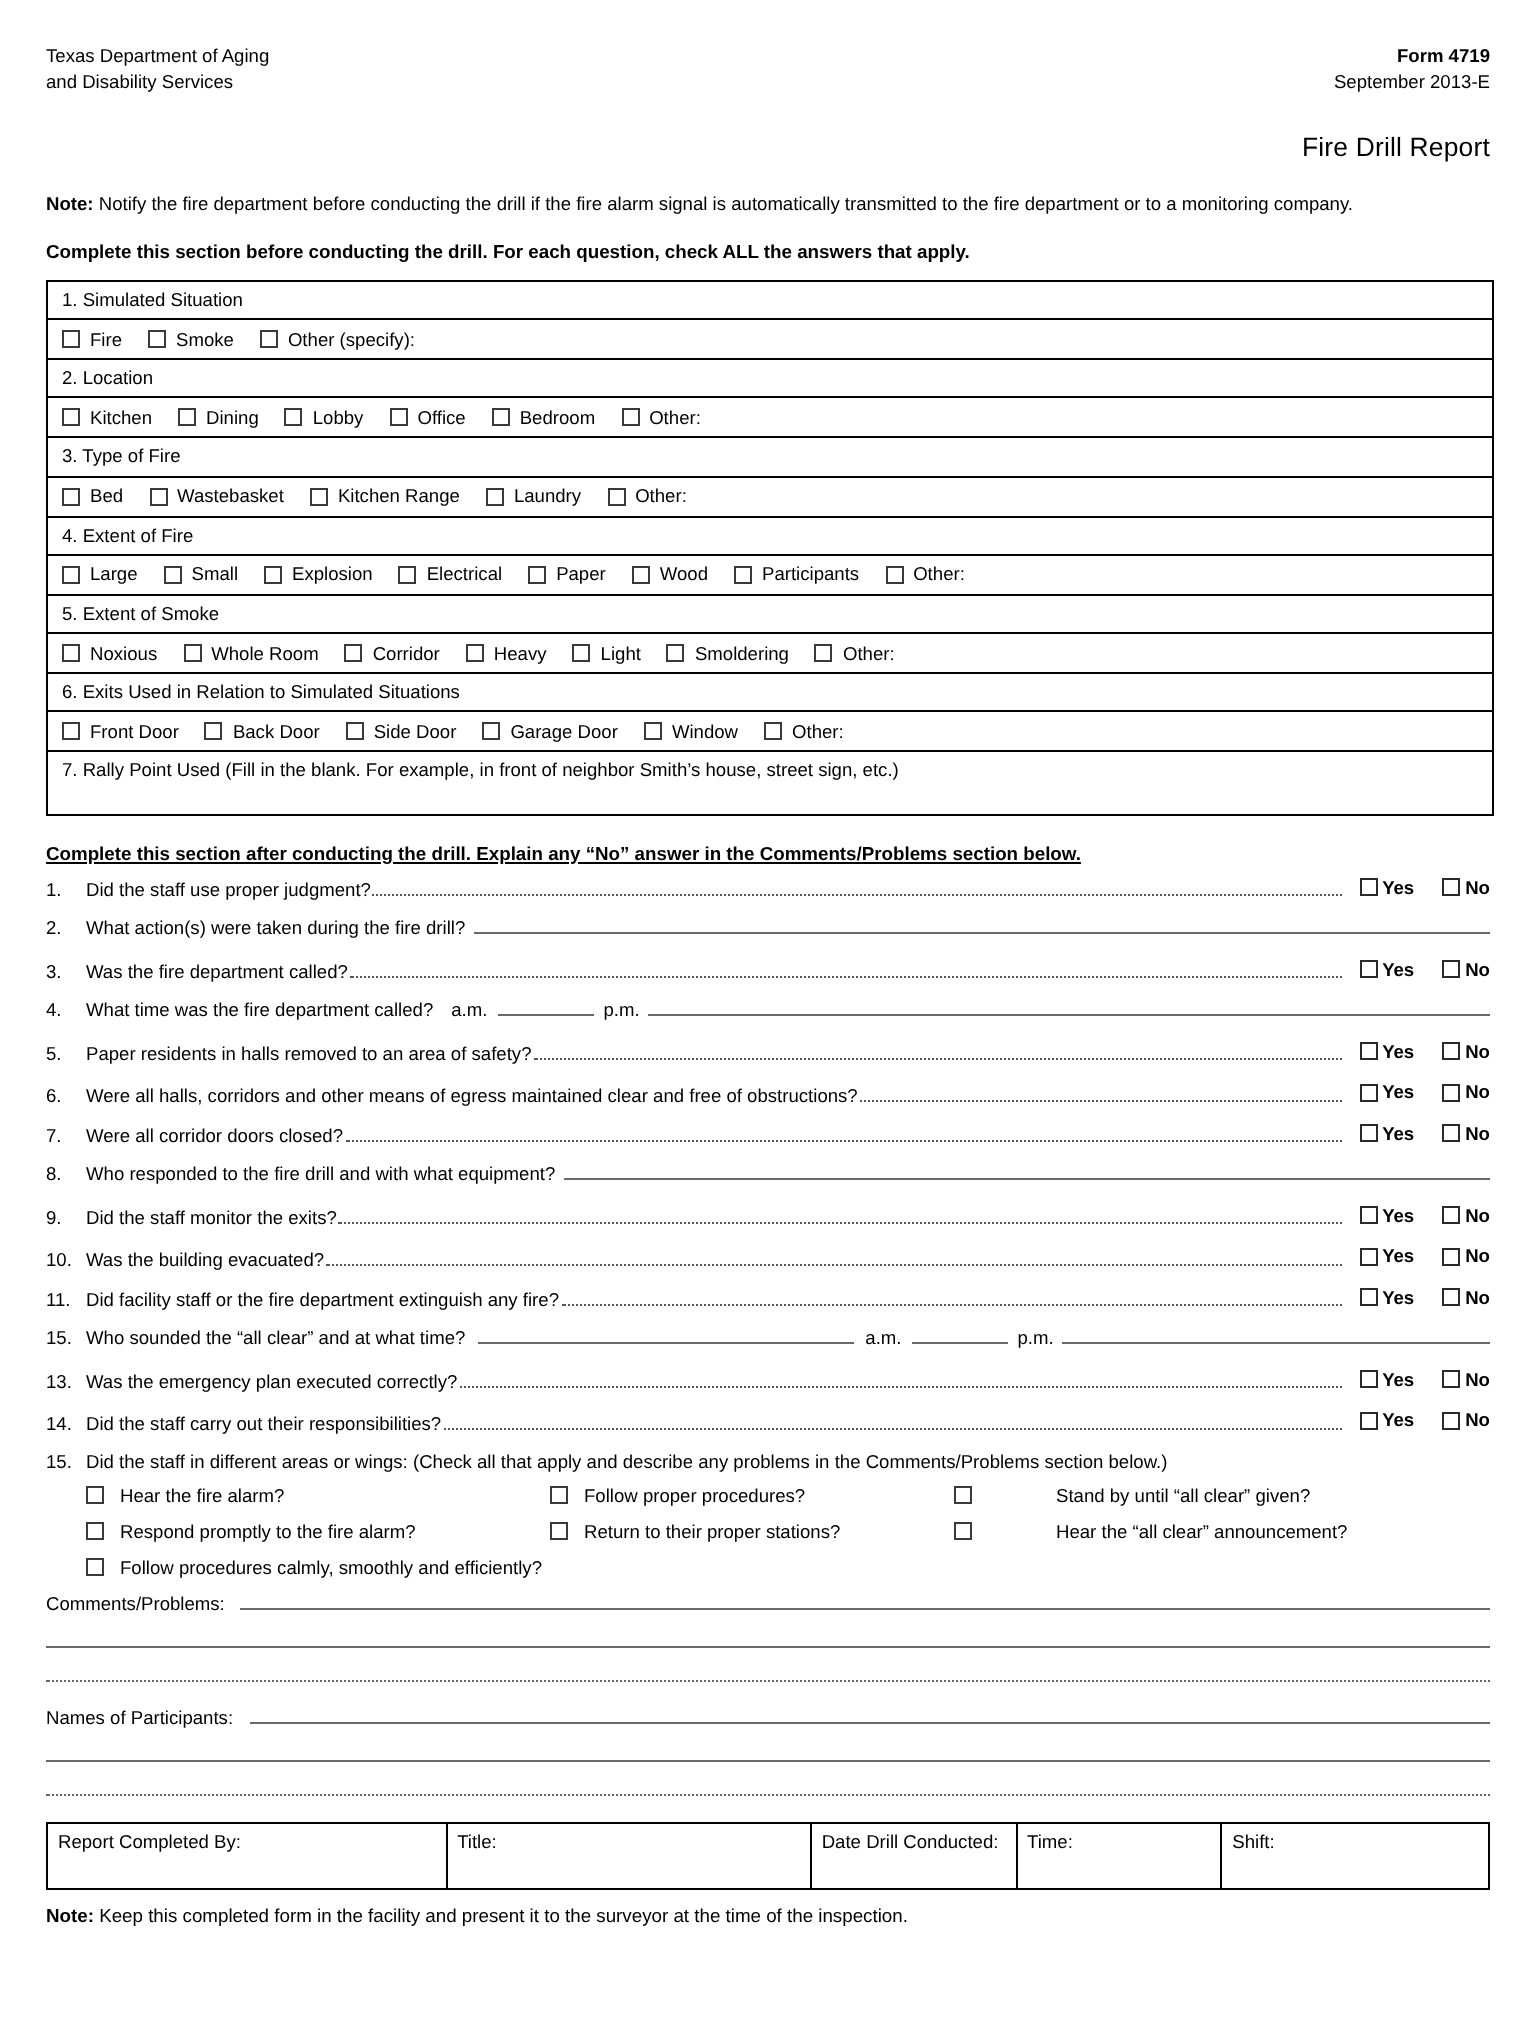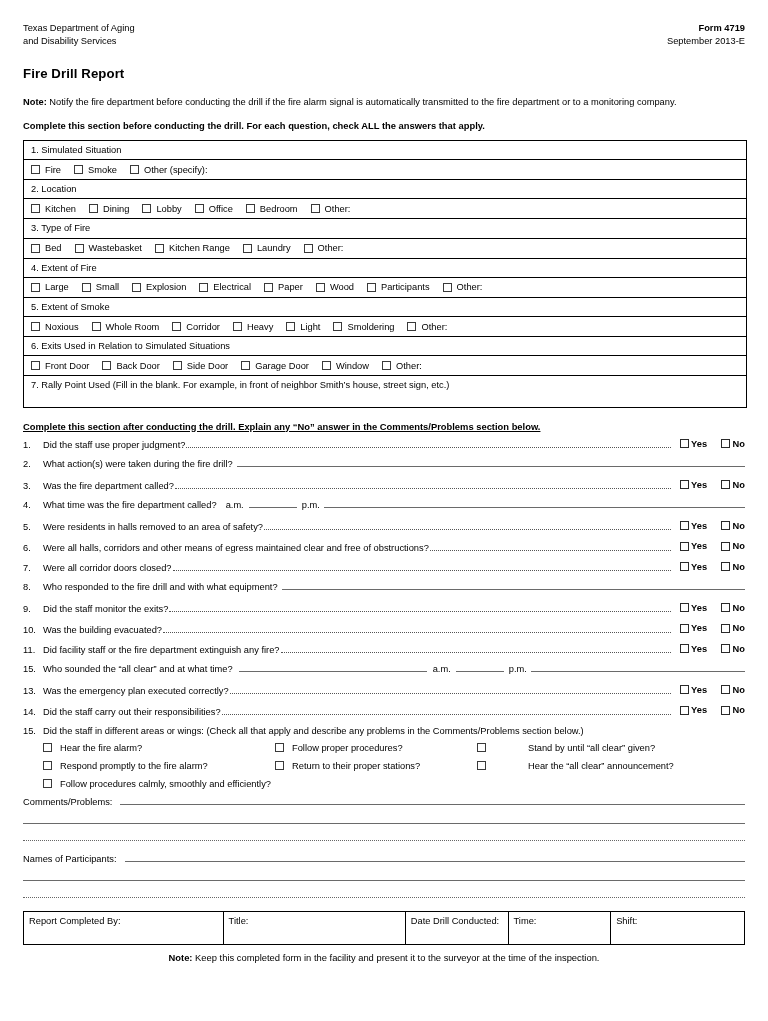--- a/index.html
+++ b/index.html
@@ -30,23 +30,23 @@
     align-items: flex-start;
     font-size: 9.3px;
     line-height: 1.42;
     gap: 36px;
   }
   .masthead .left { text-align: left; }
   .masthead .right { text-align: right; }
   .b { font-weight: bold; }
 
   .doc-title {
-    text-align: left;
+    text-align: right;
     font-size: 13.2px;
-    font-weight: bold;
+    font-weight: normal;
     margin-top: 18px;
     letter-spacing: .1px;
   }
 
   .note-para {
     margin-top: 15px;
     font-size: 9.3px;
     line-height: 1.45;
     text-align: left;
   }
@@ -221,21 +221,21 @@
     padding: 4px 0 0 5px;
     height: 28px;
     vertical-align: top;
     font-size: 9.3px;
     line-height: 1.1;
   }
   .foot-table td:last-child { border-right: none; }
 
   .foot-note {
     margin-top: 7px;
-    text-align: center;
+    text-align: left;
     font-size: 9.4px;
   }
 </style>
 </head>
 <body>
 
 <div class="page">
 
   <div class="masthead">
     <div class="left">
@@ -498,21 +498,21 @@
       <span class="qnum">4.</span>
       <span class="qtext">What time was the fire department called?</span>
       <span class="inline-txt">a.m.</span>
       <span class="rule short"></span>
       <span class="inline-txt" style="margin-left:0">p.m.</span>
       <span class="rule"></span>
     </div>
 
     <div class="qrow">
       <span class="qnum">5.</span>
-      <span class="qtext">Were residents in halls removed to an area of safety?</span>
+      <span class="qtext">Paper residents in halls removed to an area of safety?</span>
       <span class="leader"></span>
       <span class="yesno">
         <span class="yn">
             <span class="cb"></span>
             <span class="lbl">Yes</span>
           </span>
         <span class="yn no">
             <span class="cb"></span>
             <span class="lbl">No</span>
           </span>

